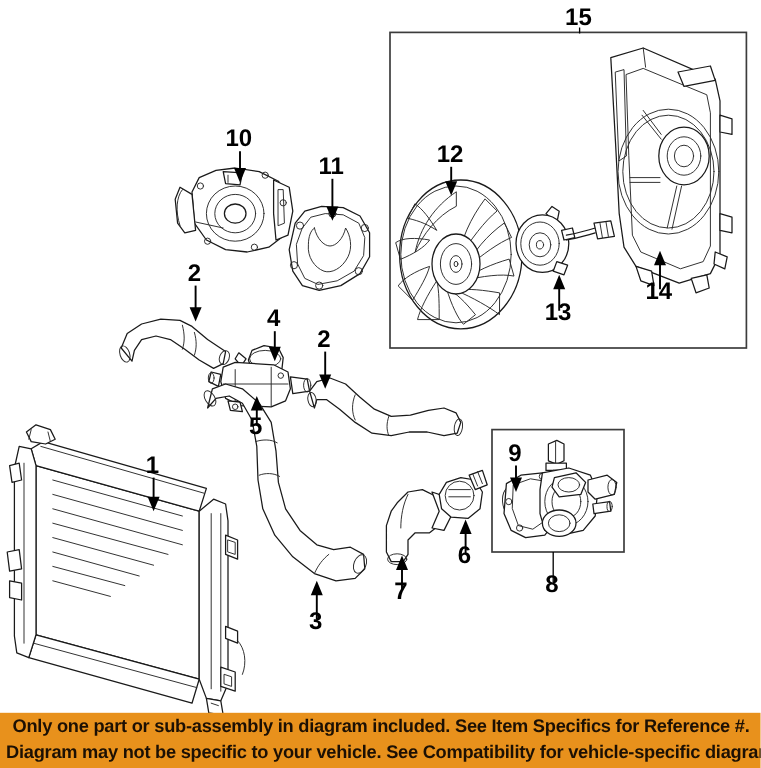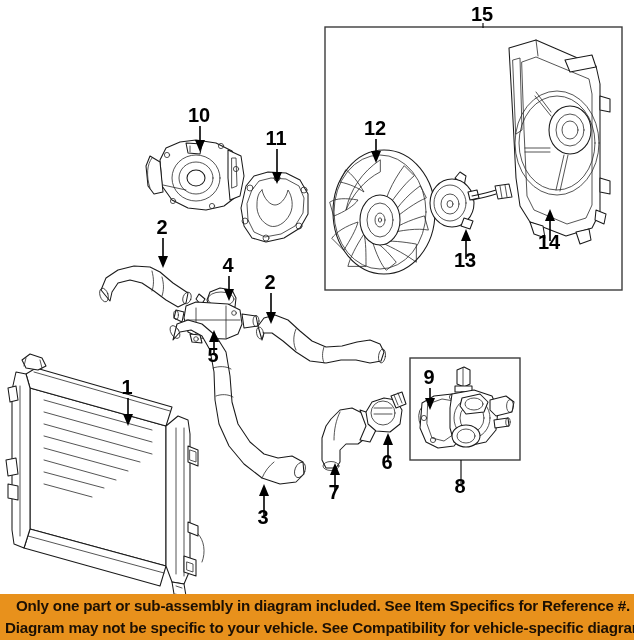--- a/index.html
+++ b/index.html
@@ -78,21 +78,21 @@
     width: 634px;
     box-sizing: border-box;
     background: #e8911c;
     color: #1c1004;
     font-family: "Liberation Sans", sans-serif;
     font-weight: bold;
     font-size: 15.2px;
     line-height: 22px;
     letter-spacing: -0.2px;
     padding: 1px 4px 2px 5px;
-    text-align: right;
+    text-align: center;
   }
   #banner .bline {
     display: block;
     white-space: nowrap;
   }
 </style>
 </head>
 <body>
 
 <div id="page">

